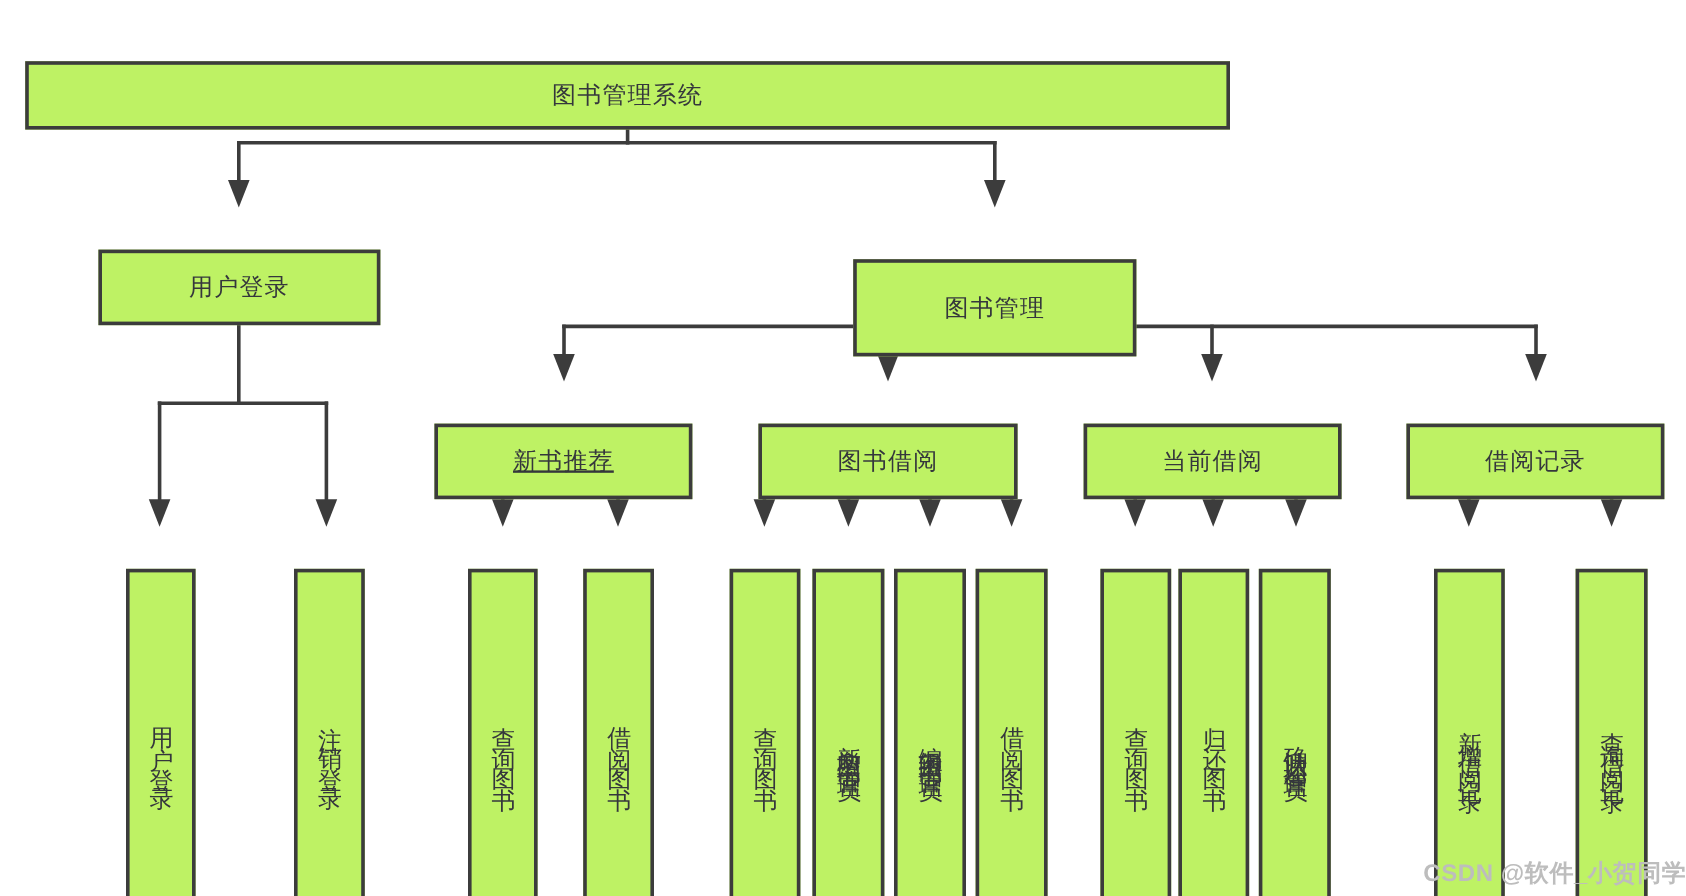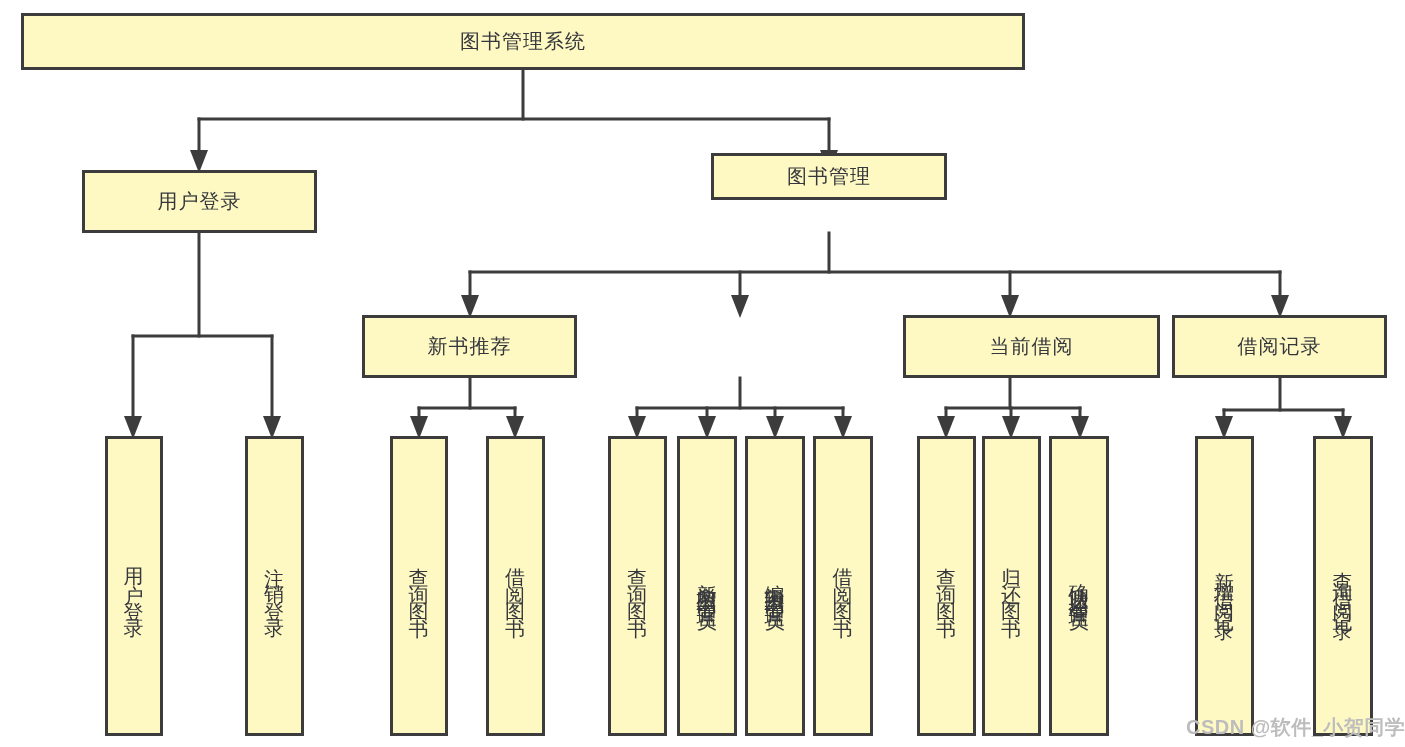--- a/index.html
+++ b/index.html
@@ -15,46 +15,47 @@
     background:#ffffff;
     overflow:hidden;
   }
   #wires{position:absolute;left:0;top:0;z-index:0;pointer-events:none;}
   #wires line{stroke:var(--line);stroke-width:3;stroke-linecap:square;}
   #wires polygon{fill:var(--line);}
   .node{
     position:absolute;
     box-sizing:border-box;
     border:3px solid var(--line);
-    background:#fef9c3;
+    background:#bef264;
     display:flex;align-items:center;justify-content:center;
     color:var(--text);
     font-size:20px;
     letter-spacing:1px;
     z-index:1;
     white-space:nowrap;
+    margin-top:38px;
   }
   .vnode{
     white-space:normal;
   }
   .vnode .vtext{
     writing-mode:vertical-rl;
     text-orientation:mixed;
     line-height:1;
     display:block;
   }
   
   .n-root{left:21px;top:13px;width:1004px;height:57px;}
   
   .n-userlogin{left:82px;top:170px;width:235px;height:63px;}
-  .n-bookmgmt{left:711px;top:153px;width:236px;height:47px;justify-content:center;}
-  
-  .n-newbookrec{left:362px;top:315px;width:215px;height:63px;}
+  .n-bookmgmt{left:711px;top:178px;width:236px;height:81px;justify-content:center;}
+  
+  .n-newbookrec{left:362px;top:315px;width:215px;height:63px;text-decoration:underline;}
   .n-bookborrow{left:632px;top:315px;width:216px;height:63px;}
-  .n-currentborrow{left:903px;top:315px;width:257px;height:63px;font-family:Liberation Mono, monospace;}
+  .n-currentborrow{left:903px;top:315px;width:215px;height:63px;font-family:Liberation Mono, monospace;}
   .n-borrowrecords{left:1172px;top:315px;width:215px;height:63px;font-family:Liberation Serif, serif;}
   
   .leaf{top:436px;height:300px;}
   .n-leaf-userlogin{left:105px;width:58px;}
   .n-leaf-logout{left:245px;width:59px;}
   .n-rec-query{left:390px;width:58px;}
   .n-rec-borrow{left:486px;width:59px;}
   .n-bb-query{left:608px;width:59px;}
   .n-bb-add{left:677px;width:60px;}
   .n-bb-edit{left:745px;width:60px;}
@@ -149,20 +150,23 @@
   <div class="node n-userlogin">
     <span>用户登录</span>
   </div>
   <div class="node n-bookmgmt">
     <span>图书管理</span>
   </div>
 
   <div class="node n-newbookrec">
     <span>新书推荐</span>
   </div>
+  <div class="node n-bookborrow">
+    <span>图书借阅</span>
+  </div>
   <div class="node n-currentborrow">
     <span>当前借阅</span>
   </div>
   <div class="node n-borrowrecords">
     <span>借阅记录</span>
   </div>
 
   <div class="node vnode leaf n-leaf-userlogin">
     <span class="vtext" style="letter-spacing: 17px;">用户登录</span>
   </div>

